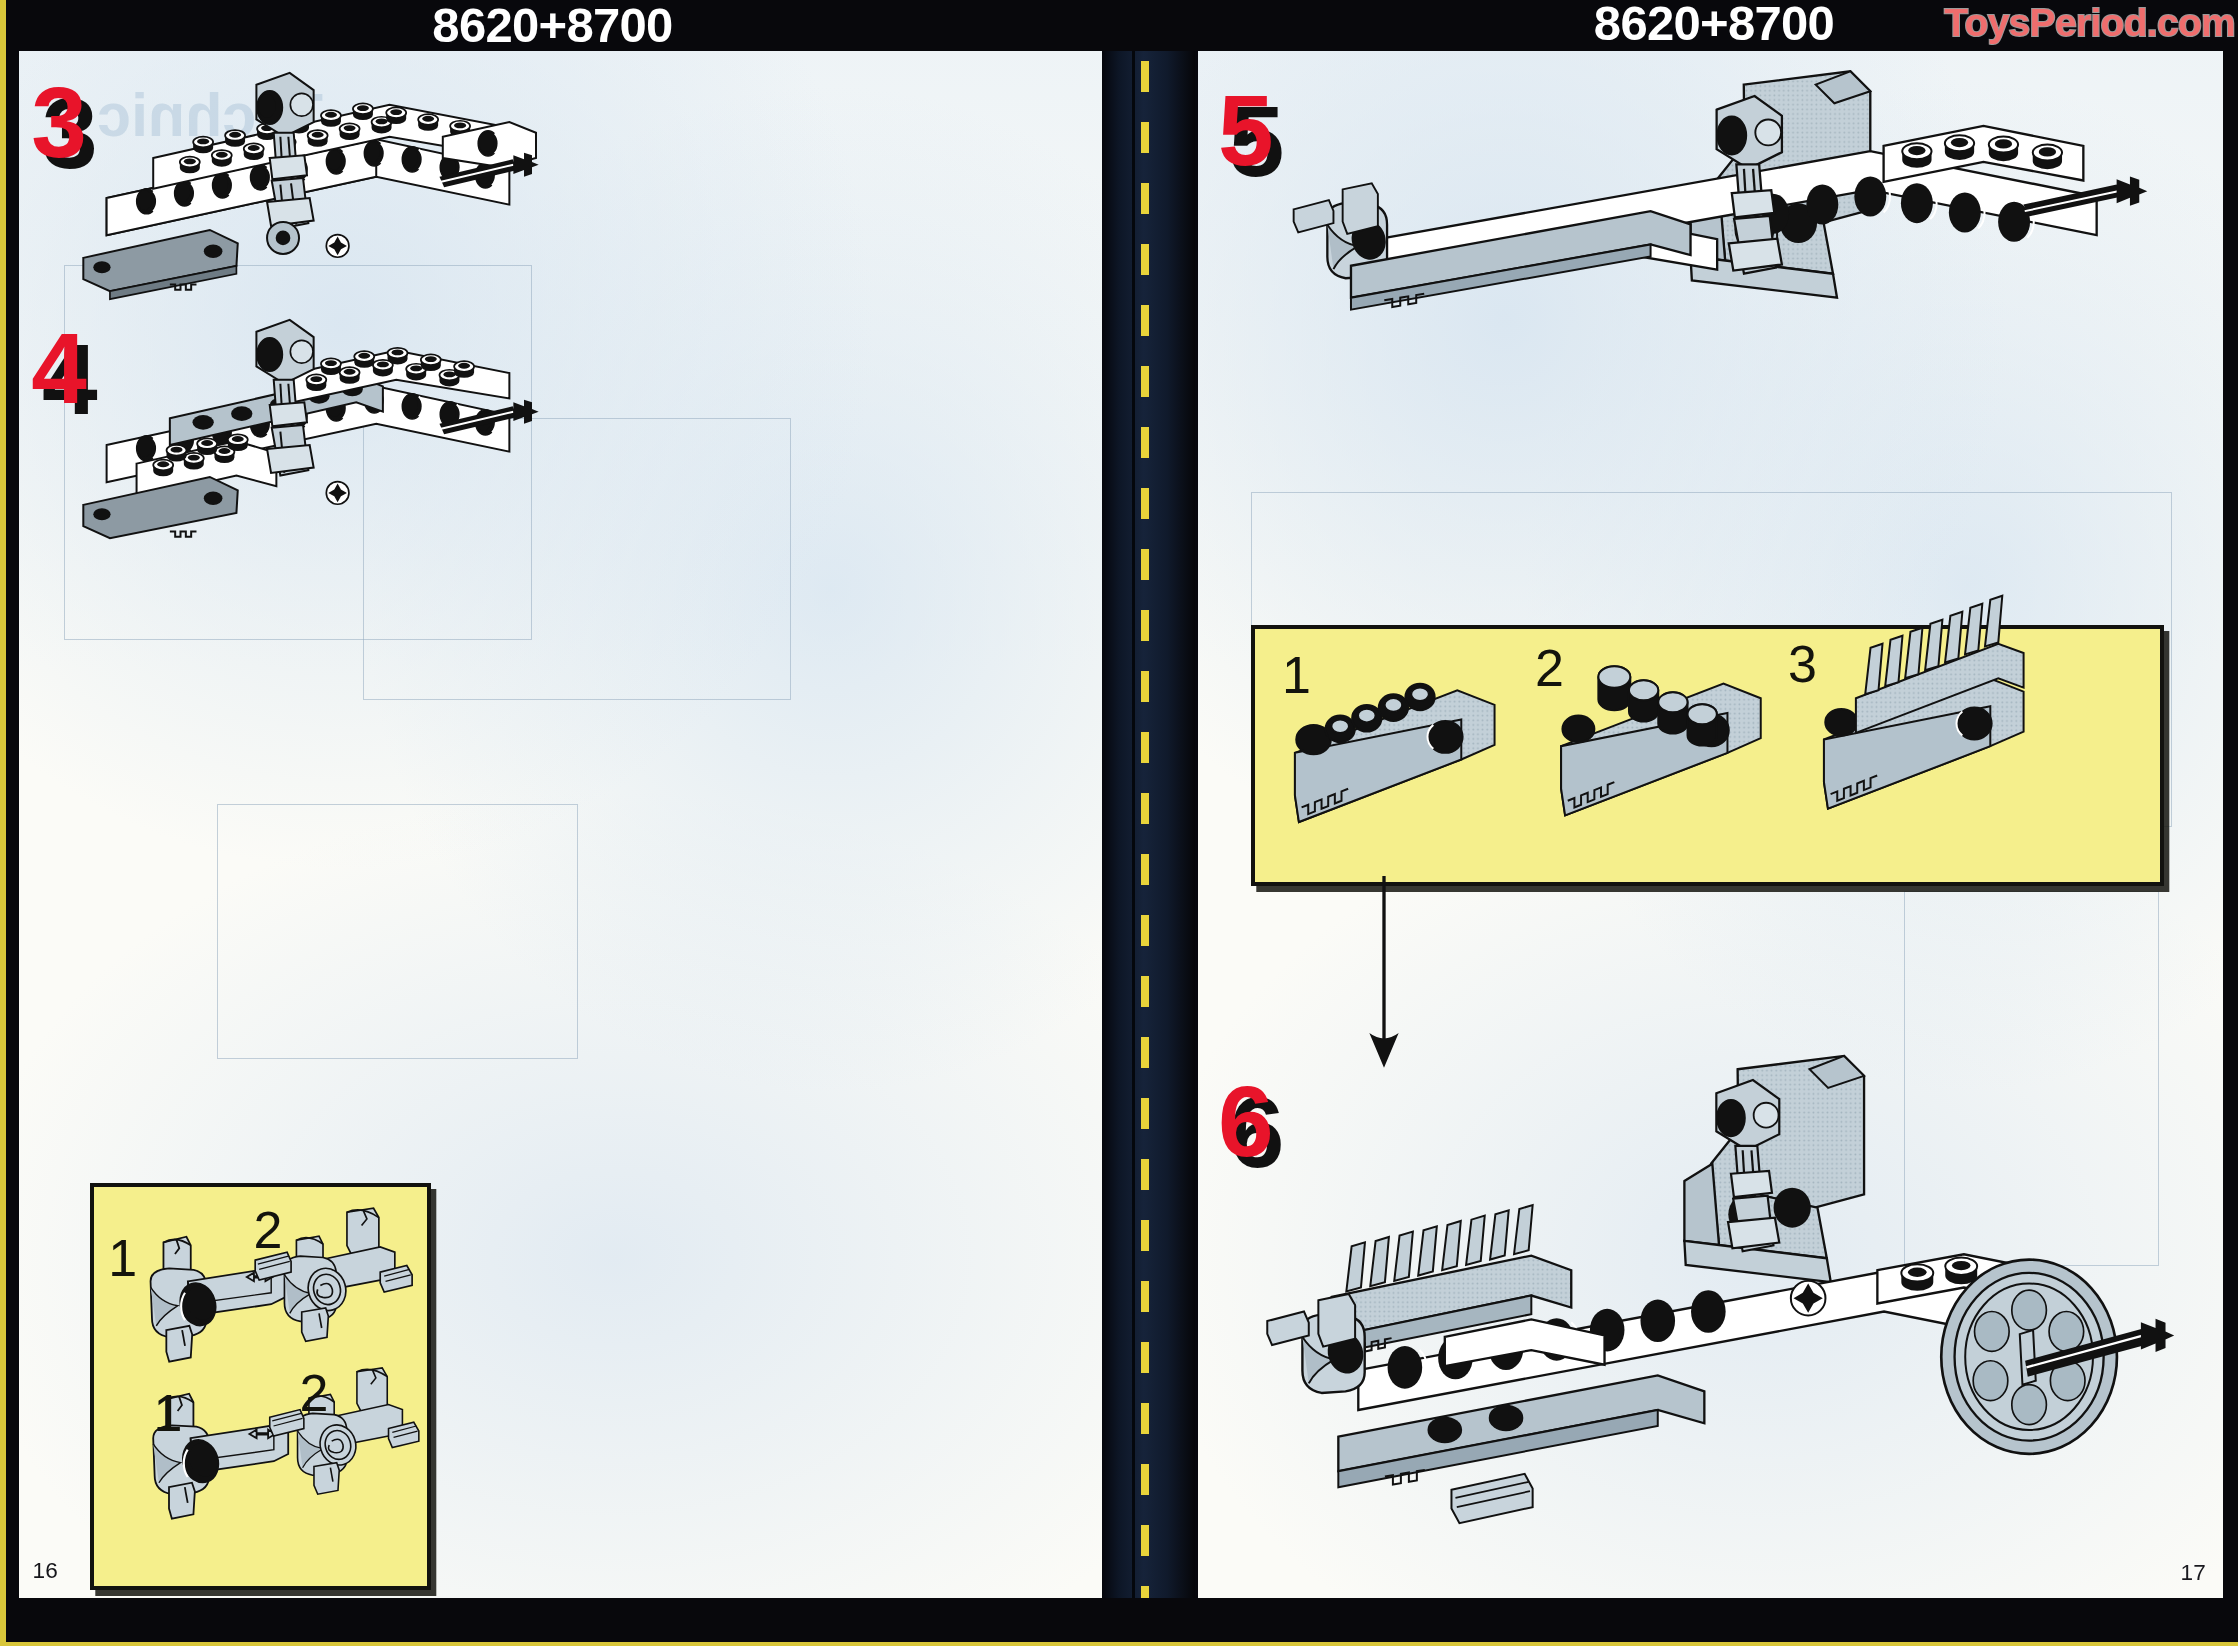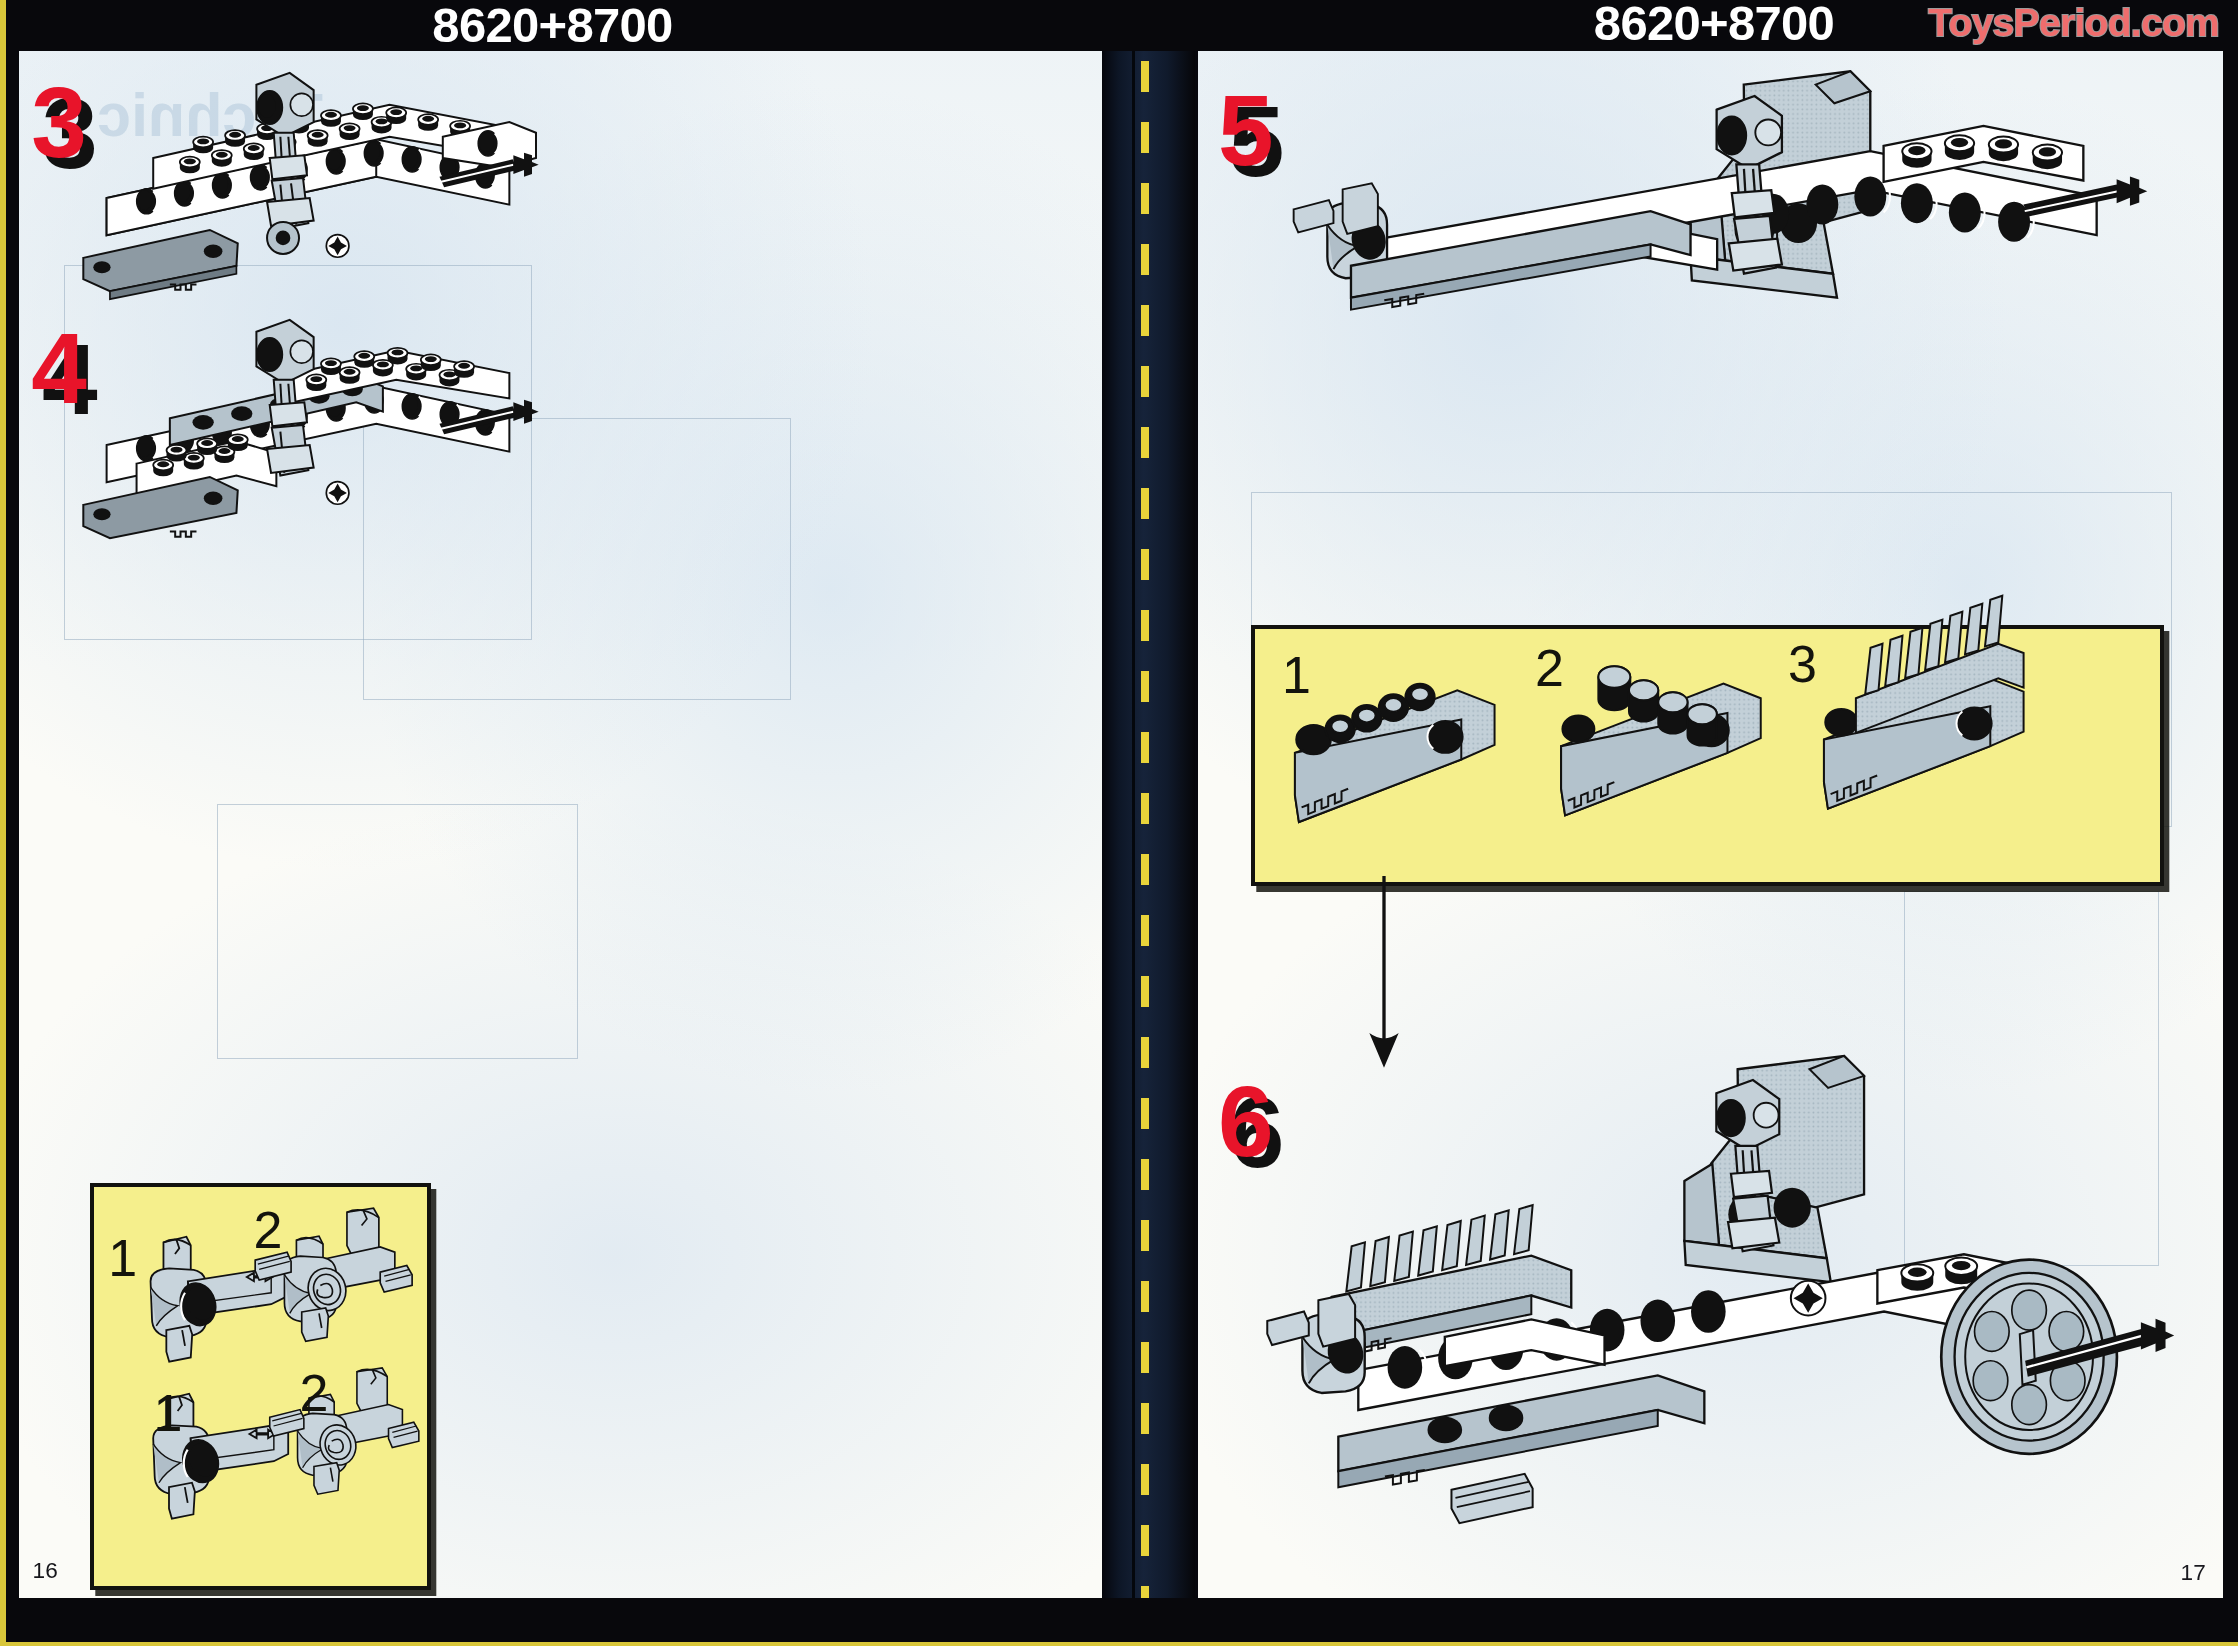--- a/index.html
+++ b/index.html
@@ -25,21 +25,21 @@
       linear-gradient(180deg,rgba(225,236,246,.5),rgba(255,255,255,0) 40%);}
   .page.left::after{background-position:0 0;}
   .hdr-title{position:absolute;top:-41px;color:#fff;font-weight:bold;font-size:49px;
              letter-spacing:-0.7px;font-family:"Liberation Sans",sans-serif;white-space:nowrap;}
   .black-top{position:absolute;left:0;top:0;width:2239px;height:51px;background:#08080c;}
   .black-bot{position:absolute;left:0;bottom:0;width:2239px;height:49px;background:#08080c;}
   .black-l{position:absolute;left:0;top:0;width:18.6px;height:1647px;background:#08080c;}
   .black-r{position:absolute;right:0;top:0;width:16px;height:1647px;background:#08080c;}
   .edge-y{position:absolute;background:#d8c63a;}
 
-  .wm{position:absolute;right:20px;top:1.3px;font-size:39px;font-weight:bold;
+  .wm{position:absolute;right:4px;top:1.3px;font-size:39px;font-weight:bold;
       color:#ef6d6d;-webkit-text-stroke:2px #9a9a9a;paint-order:stroke fill;
       font-family:"Liberation Sans",sans-serif;letter-spacing:-0.7px;z-index:40;}
 
   
   .stepnum{position:absolute;font-size:100px;font-weight:bold;line-height:1;
            color:#e8142a;font-family:"Liberation Sans",sans-serif;
            text-shadow:10.7px 10.7px 0 #111111;z-index:6;}
 
   .pagenum{position:absolute;font-size:22.6px;color:#15151a;font-family:"Liberation Sans",sans-serif;}
 

